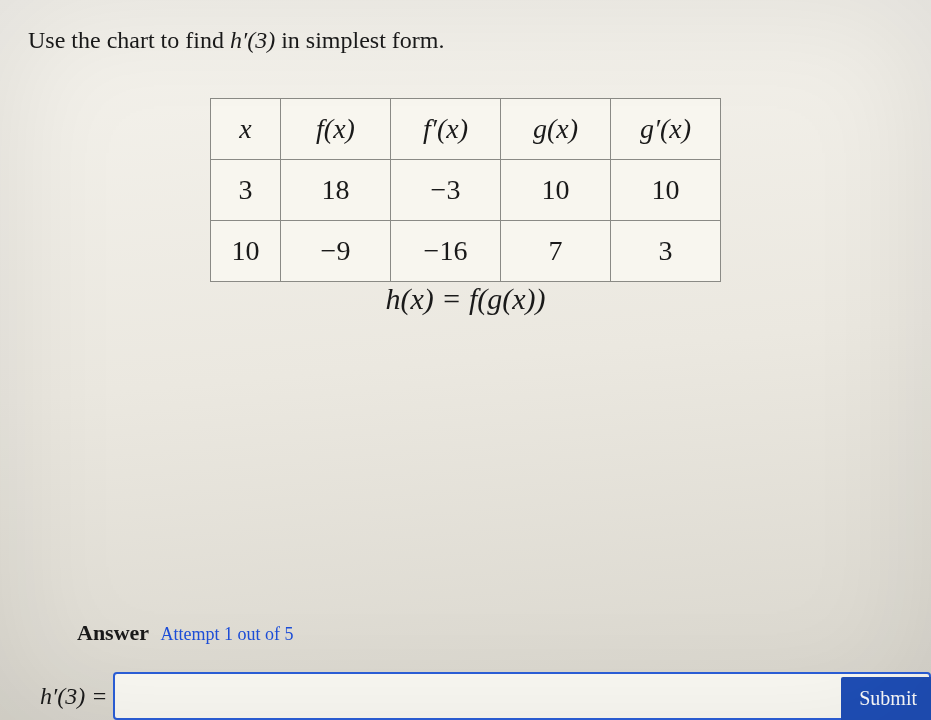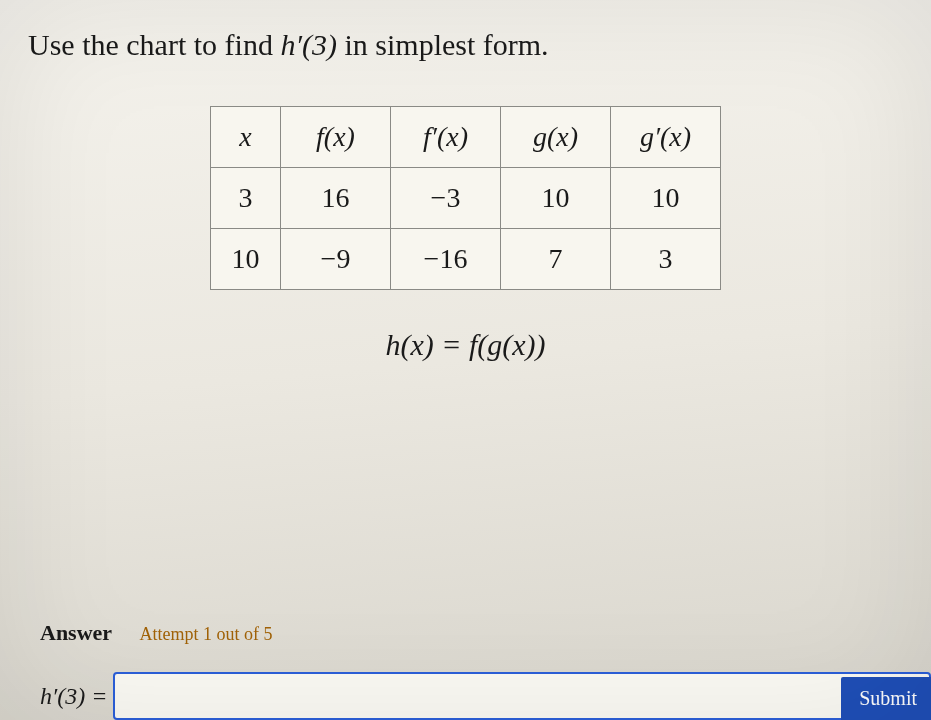--- a/index.html
+++ b/index.html
@@ -9,21 +9,21 @@
     width: 931px;
     height: 720px;
     background: linear-gradient(175deg, #f5f3ed 0%, #ebe8e0 50%, #d8d5cc 100%);
     font-family: Georgia, 'Times New Roman', serif;
     color: #1a1a1a;
     position: relative;
     overflow: hidden;
   }
   .question {
     padding: 24px 28px 0 28px;
-    font-size: 30px;
+    font-size: 24px;
     line-height: 1.4;
   }
   .math-i { font-style: italic; font-family: 'Times New Roman', serif; }
   .table-wrap {
     display: flex;
     justify-content: center;
     margin-top: 40px;
   }
   table.func {
     border-collapse: collapse;
@@ -35,35 +35,34 @@
     font-weight: normal;
     font-size: 28px;
     padding: 14px 10px;
     font-family: 'Times New Roman', serif;
   }
   table.func th { font-style: italic; }
   .col-x { width: 70px; }
   .col-v { width: 110px; }
   .eq-wrap {
     text-align: center;
-    margin-top: 38px;
     font-size: 30px;
     font-family: 'Times New Roman', serif;
   }
   .answer-block {
     position: absolute;
     left: 0; right: 0; bottom: 0;
     padding: 0 0 0 0;
   }
   .answer-head {
     padding: 10px 40px 8px 40px;
     font-size: 22px;
   }
-  .answer-head .label { font-weight: bold; font-family: Georgia, serif; }
-  .answer-head .attempt { color: #a16207; font-size: 18px; margin-left: 22px; }
+  .answer-head .label { font-weight: bold; font-family: Georgia, serif; margin-left: 37px; }
+  .answer-head .attempt { color: #1d4ed8; font-size: 18px; margin-left: 6px; }
   .answer-row {
     display: flex;
     align-items: flex-end;
     gap: 6px;
     padding: 18px 0 0 40px;
   }
   .answer-lhs {
     font-size: 24px;
     font-family: 'Times New Roman', serif;
     font-style: italic;
@@ -116,21 +115,21 @@
     <tbody>
         <tr>
       <th class="col-x">x</th>
       <th class="col-v">f(x)</th>
       <th class="col-v">f′(x)</th>
       <th class="col-v">g(x)</th>
       <th class="col-v">g′(x)</th>
     </tr>
     <tr>
       <td>3</td>
-      <td>16</td>
+      <td>18</td>
       <td>−3</td>
       <td>10</td>
       <td>10</td>
     </tr>
     <tr>
       <td>10</td>
       <td>−9</td>
       <td>−16</td>
       <td>7</td>
       <td>3</td>

